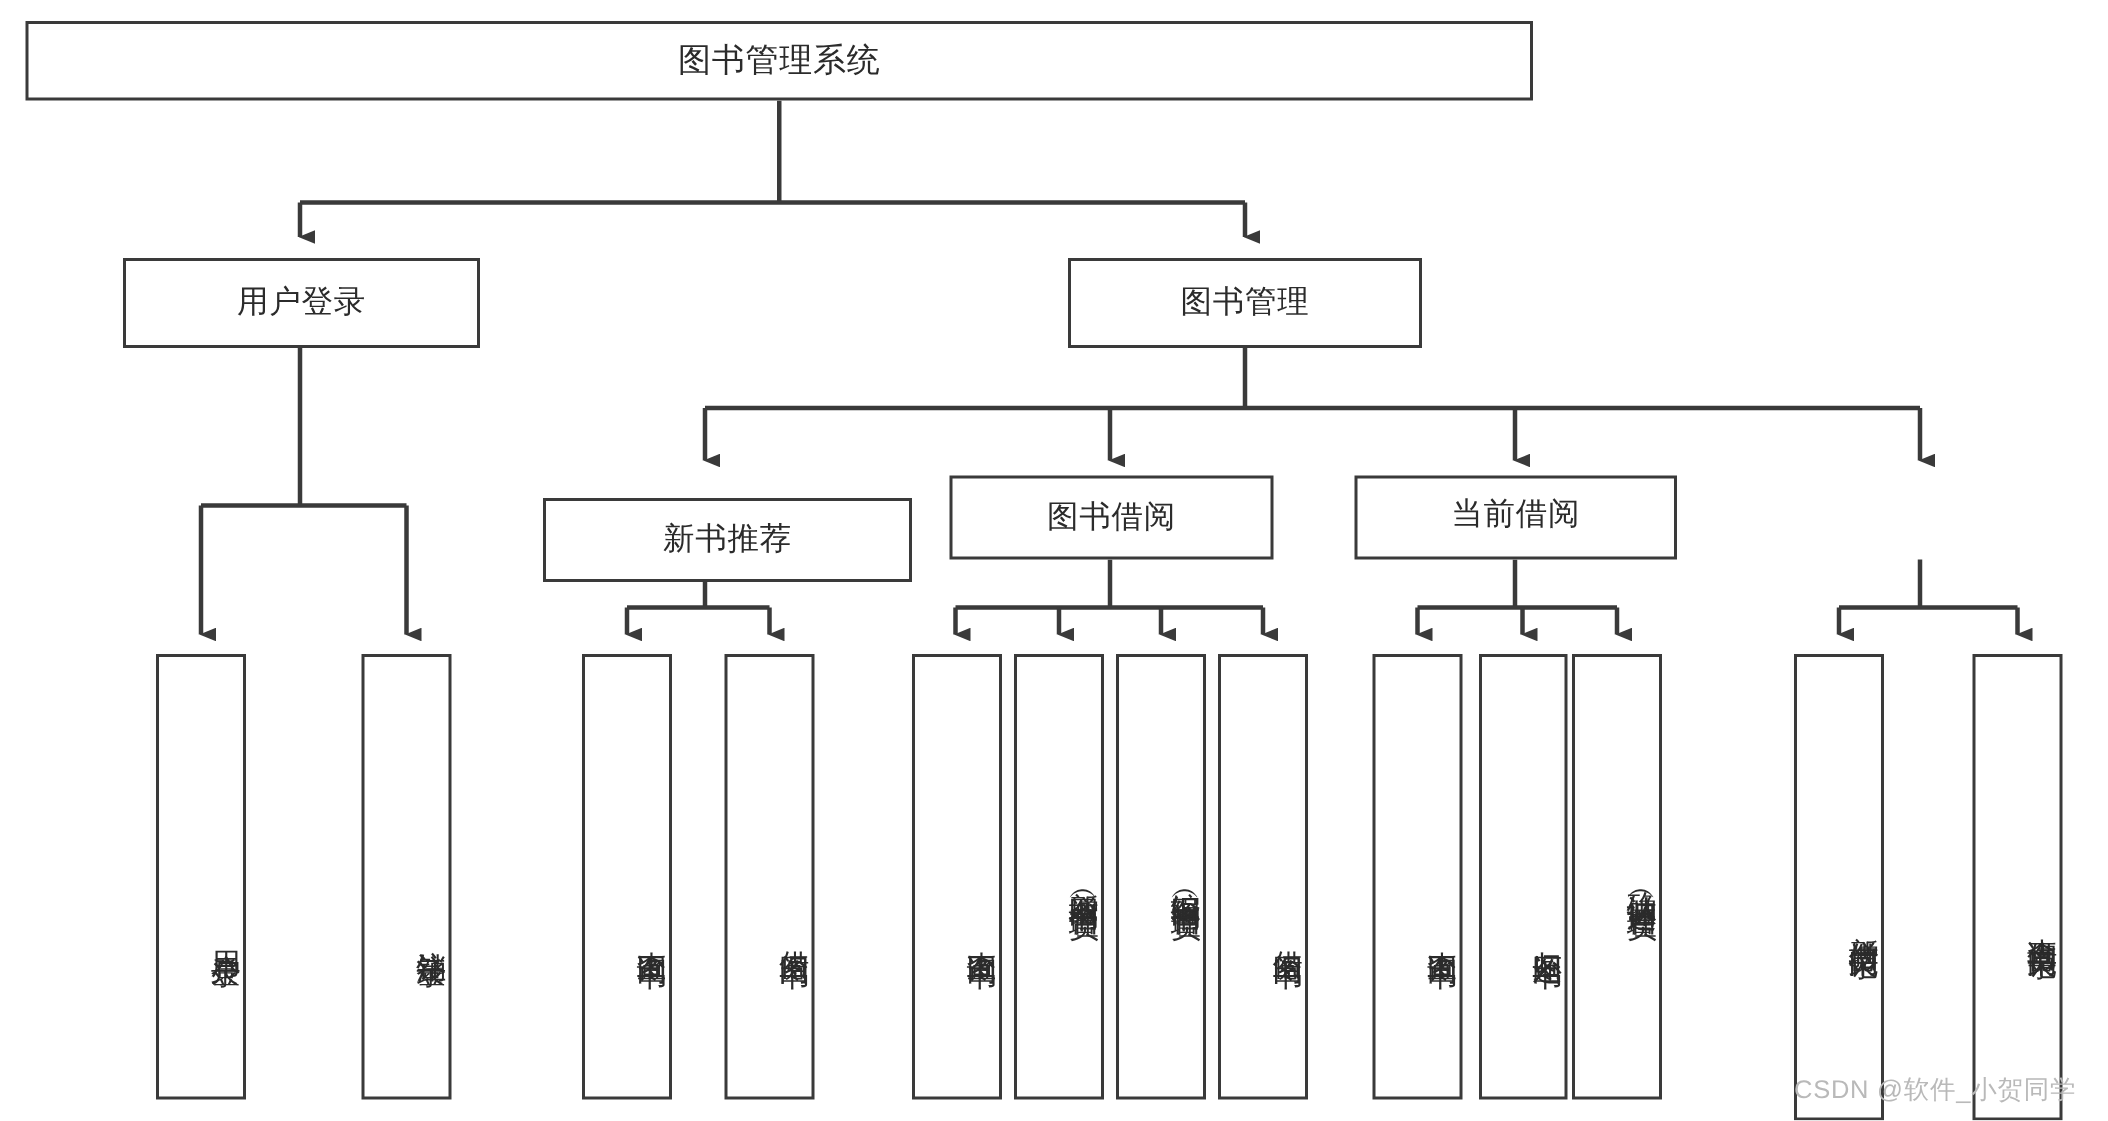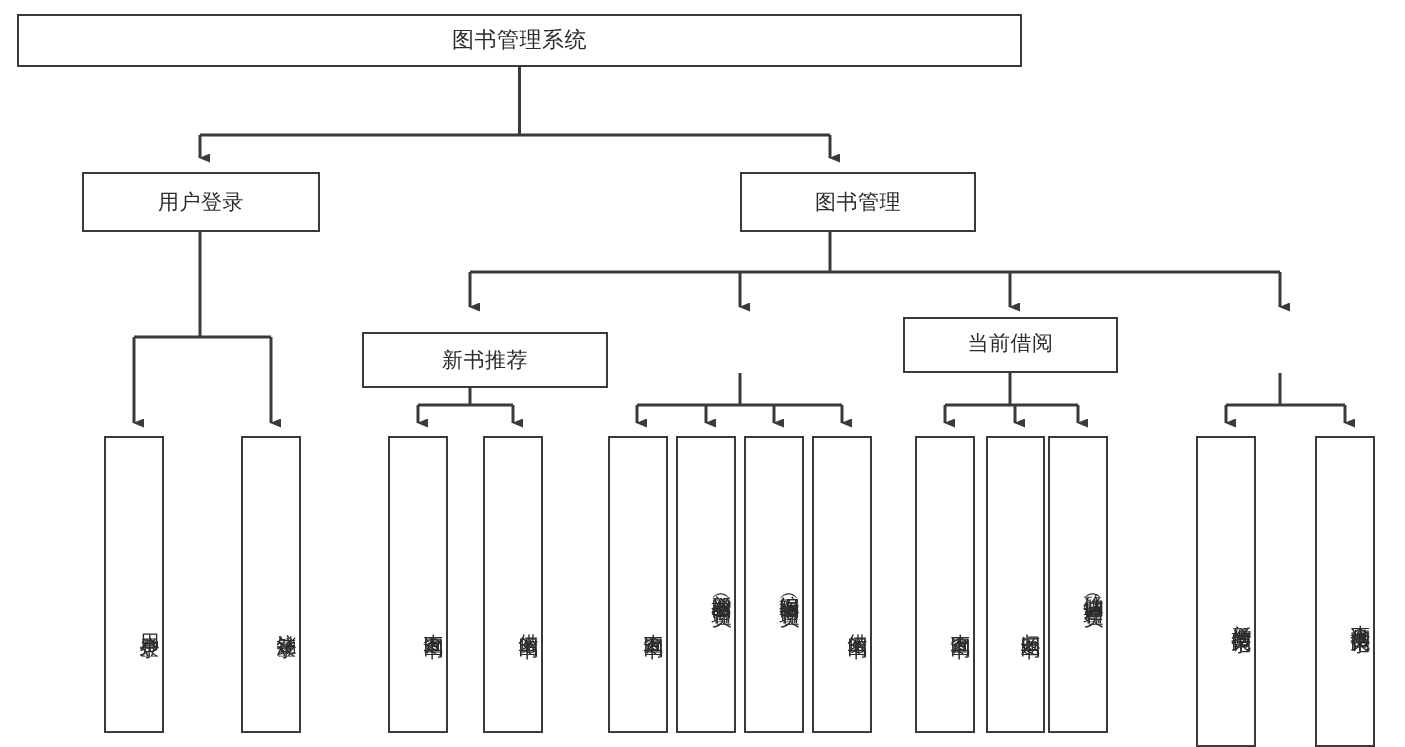--- a/index.html
+++ b/index.html
@@ -120,24 +120,25 @@
       <path d="M 1226 405 L 1345 405"></path>
       <path d="M 1226 405 L 1226 423" marker-end="url(#arrowhead)"></path>
       <path d="M 1345 405 L 1345 423" marker-end="url(#arrowhead)"></path>
     </g>
   </svg>
 
   <div class="node-box node-horizontal node-root" style="left:17px; top:14px; width:1005px; height:53px;">图书管理系统</div>
 
   <div class="node-box node-horizontal" style="left:82px; top:172px; width:238px; height:60px;">用户登录</div>
 
-  <div class="node-box node-horizontal" style="left:712px; top:172px; width:236px; height:60px;margin-left:28px;">图书管理</div>
+  <div class="node-box node-horizontal" style="left:712px; top:172px; width:236px; height:60px;">图书管理</div>
 
   <div class="node-box node-horizontal" style="left:362px; top:332px; width:246px; height:56px;">新书推荐</div>
 
+  <div class="node-box node-horizontal" style="left:633px; top:317px; width:216px; height:56px;">图书借阅</div>
 
   <div class="node-box node-horizontal" style="left:903px; top:317px; width:215px; height:56px;font-family:Liberation Mono, monospace;">当前借阅</div>
 
 
   <div class="node-box node-vertical" style="left:104px; top:436px; width:60px; height:297px; padding-top:74px;">用户登录</div>
 
   <div class="node-box node-vertical" style="left:241px; top:436px; width:60px; height:297px; padding-top:74px;">注销登录</div>
 
   <div class="node-box node-vertical" style="left:388px; top:436px; width:60px; height:297px; padding-top:74px;">查询图书</div>
 
@@ -154,14 +155,15 @@
   <div class="node-box node-vertical" style="left:915px; top:436px; width:60px; height:297px; padding-top:74px;">查询图书</div>
 
   <div class="node-box node-vertical" style="left:986px; top:436px; width:59px; height:297px; padding-top:74px;">归还图书</div>
 
   <div class="node-box node-vertical tall-text" style="left:1048px; top:436px; width:60px; height:297px;">确认归还（管理员）</div>
 
   <div class="node-box node-vertical" style="left:1196px; top:436px; width:60px; height:311px; padding-top:46px;">新增借阅记录</div>
 
   <div class="node-box node-vertical" style="left:1315px; top:436px; width:60px; height:311px; padding-top:46px;">查询借阅记录</div>
 
+  <div class="watermark" style="left:1196px; top:715px;">CSDN @软件_小贺同学</div>
 
 </div>
 
 </body></html>

